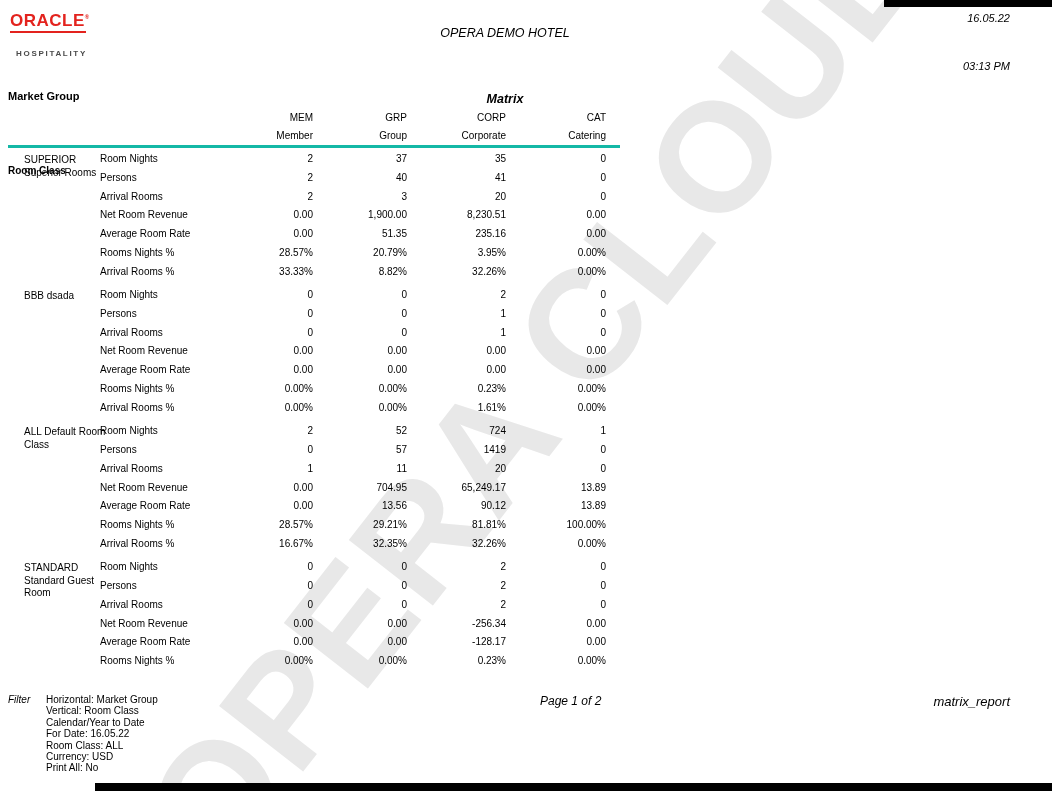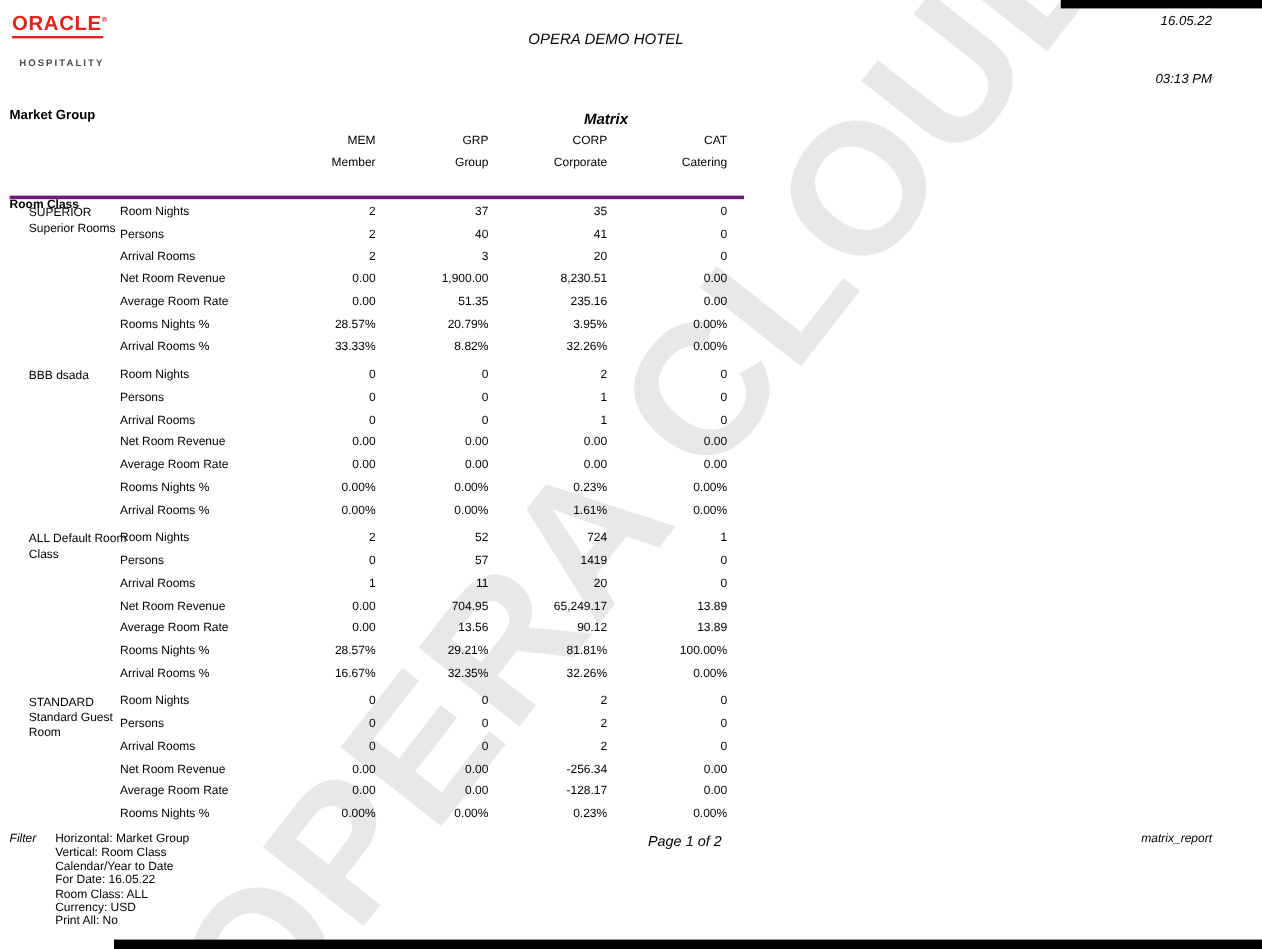--- a/index.html
+++ b/index.html
@@ -37,33 +37,33 @@
   .hdr-time { position:absolute; right:42px; top:60px; font-style:italic; font-size:11px; }
 
   
   .table-area { position:absolute; left:8px; top:90px; width:612px; font-size:10px; }
   .market-group { font-weight:bold; font-size:11px; line-height:13px; }
   .t-row { display:grid; grid-template-columns:92px 121px 92px 94px 99px 100px; }
   .cell { overflow:visible; white-space:nowrap; }
   .num { text-align:right; }
   .hdr-codes { margin-top:9px; height:18px; }
   .hdr-names { height:13px; }
-  .t-head { border-bottom:3px solid #701a75; padding-bottom:20px; }
+  .t-head { border-bottom:3px solid #14b8a6; padding-bottom:2px; }
   .rc-hdr { grid-column:1/3; font-weight:bold;margin-top:35px; }
   .t-body { padding-top:5px; }
   .block { position:relative; margin-bottom:4.5px; }
   .rc-label { position:absolute; left:16px; top:1px; width:90px; line-height:12.5px; white-space:pre-line; }
   .d-row { height:18.8px; }
 
   
   .footer { position:absolute; left:0; top:692px; font-size:10px; }
   .filter-label { position:absolute; left:8px; top:2px; font-style:italic; }
   .filter-lines { position:absolute; left:46px; top:2px; line-height:11.4px; white-space:nowrap; }
   .page-info { position:absolute; left:540px; top:694px; font-style:italic; font-size:12px; }
-  .report-file { position:absolute; right:42px; top:694px; font-style:italic; font-size:10px; }
+  .report-file { position:absolute; right:42px; top:694px; font-style:italic; font-size:13px; }
 
   
   .bar-top-right { position:absolute; left:884px; top:0; right:0; height:7px; background:#000; z-index:2; }
   .bar-bottom { position:absolute; left:95px; top:783px; right:0; height:8px; background:#000; z-index:2; }
 </style>
 </head>
 <body>
 
 <div class="page">
 

